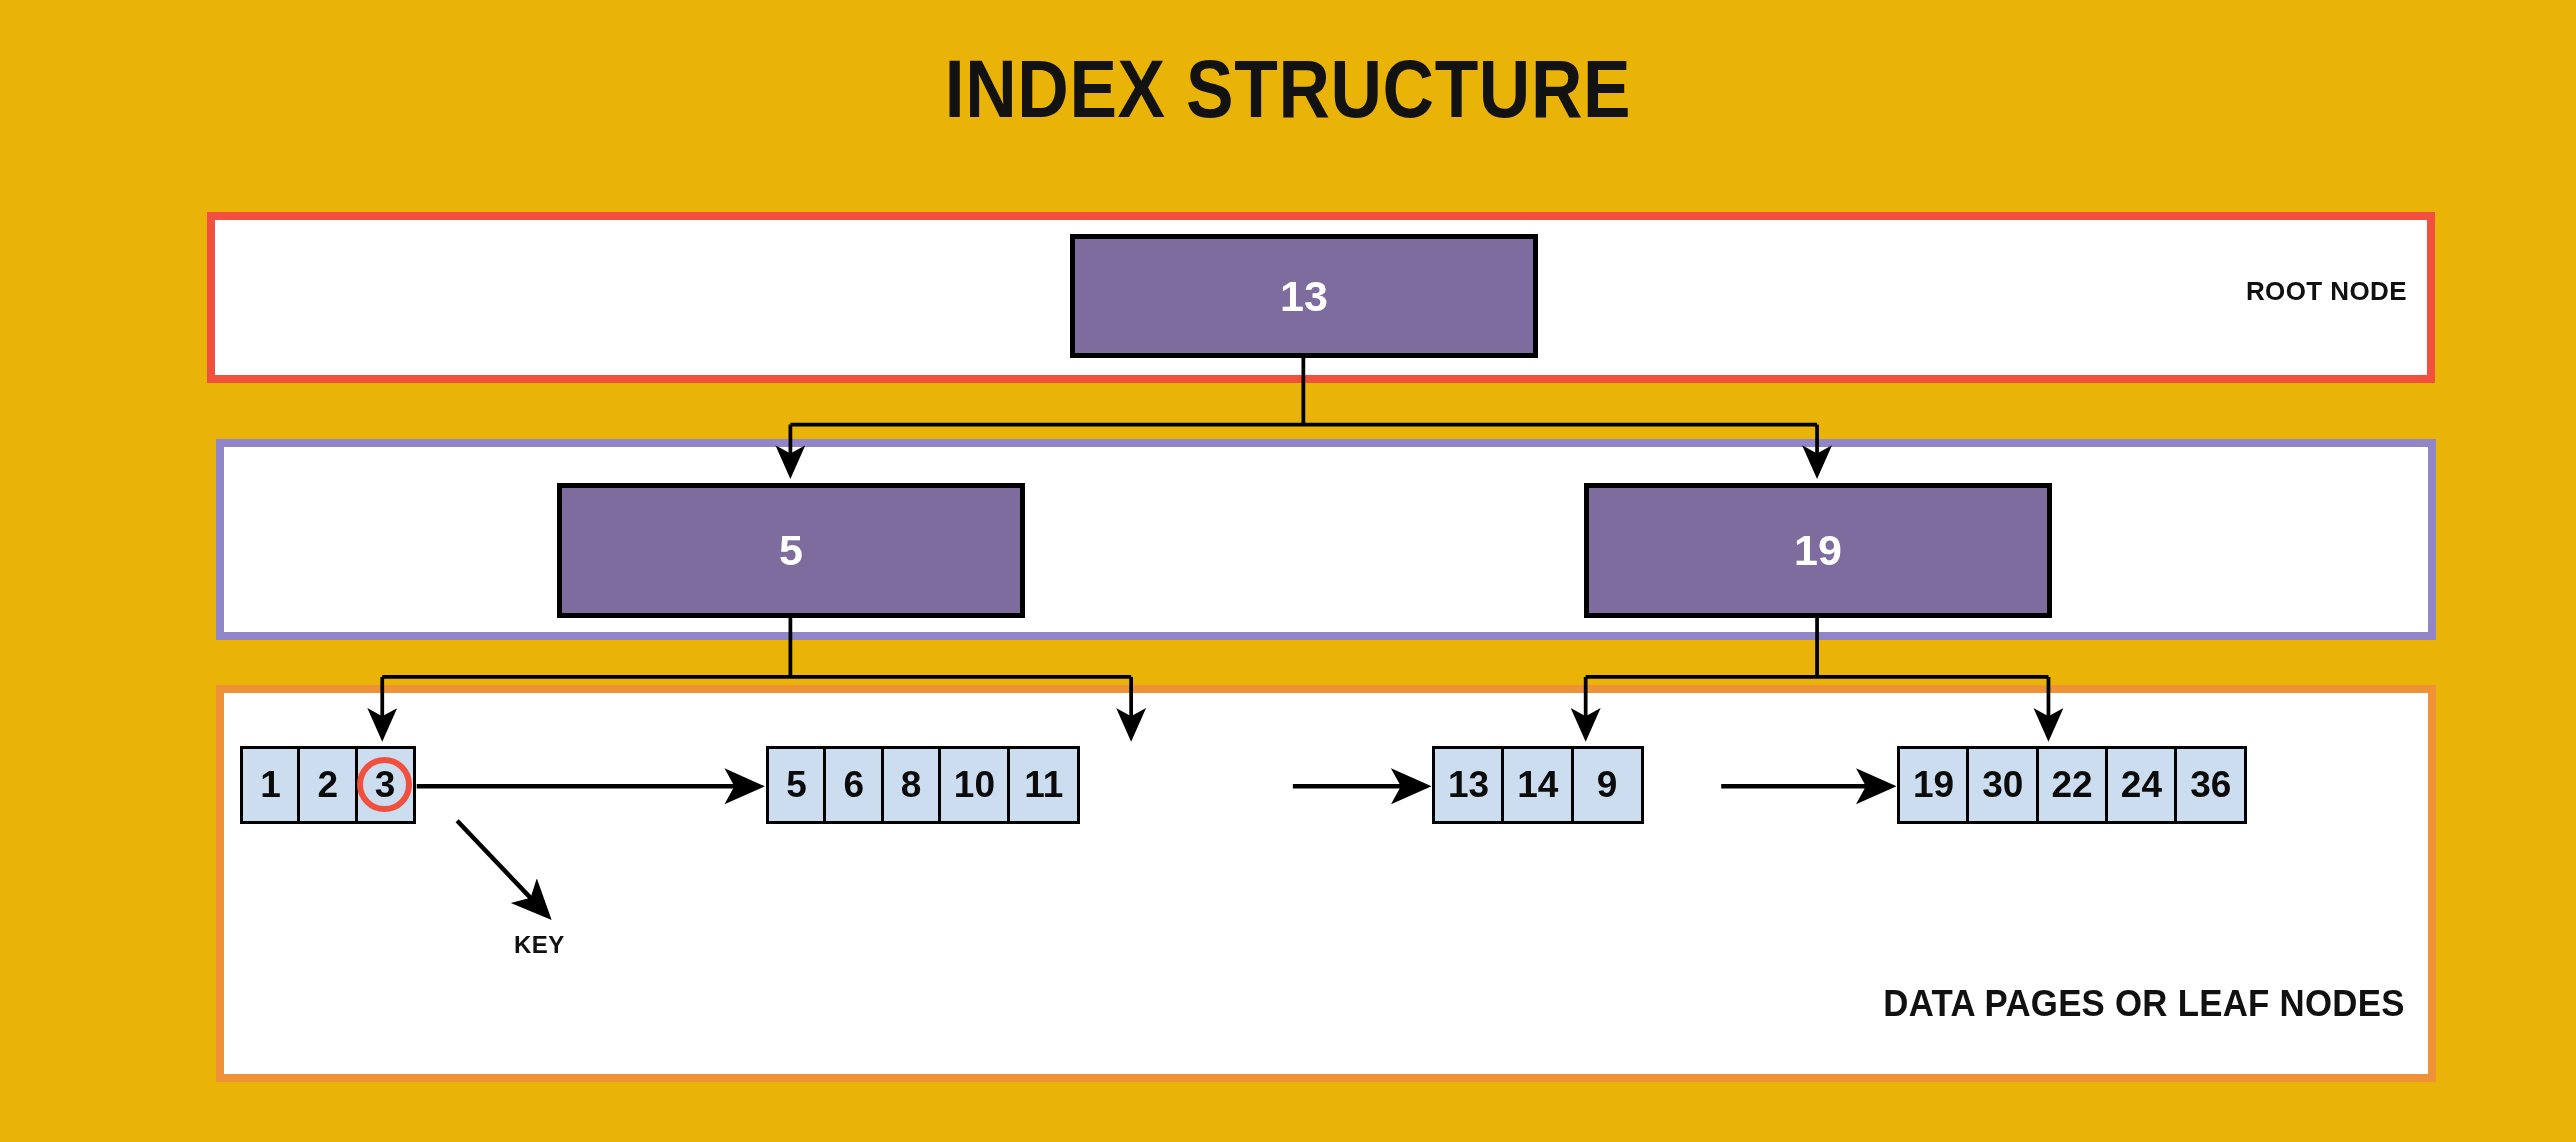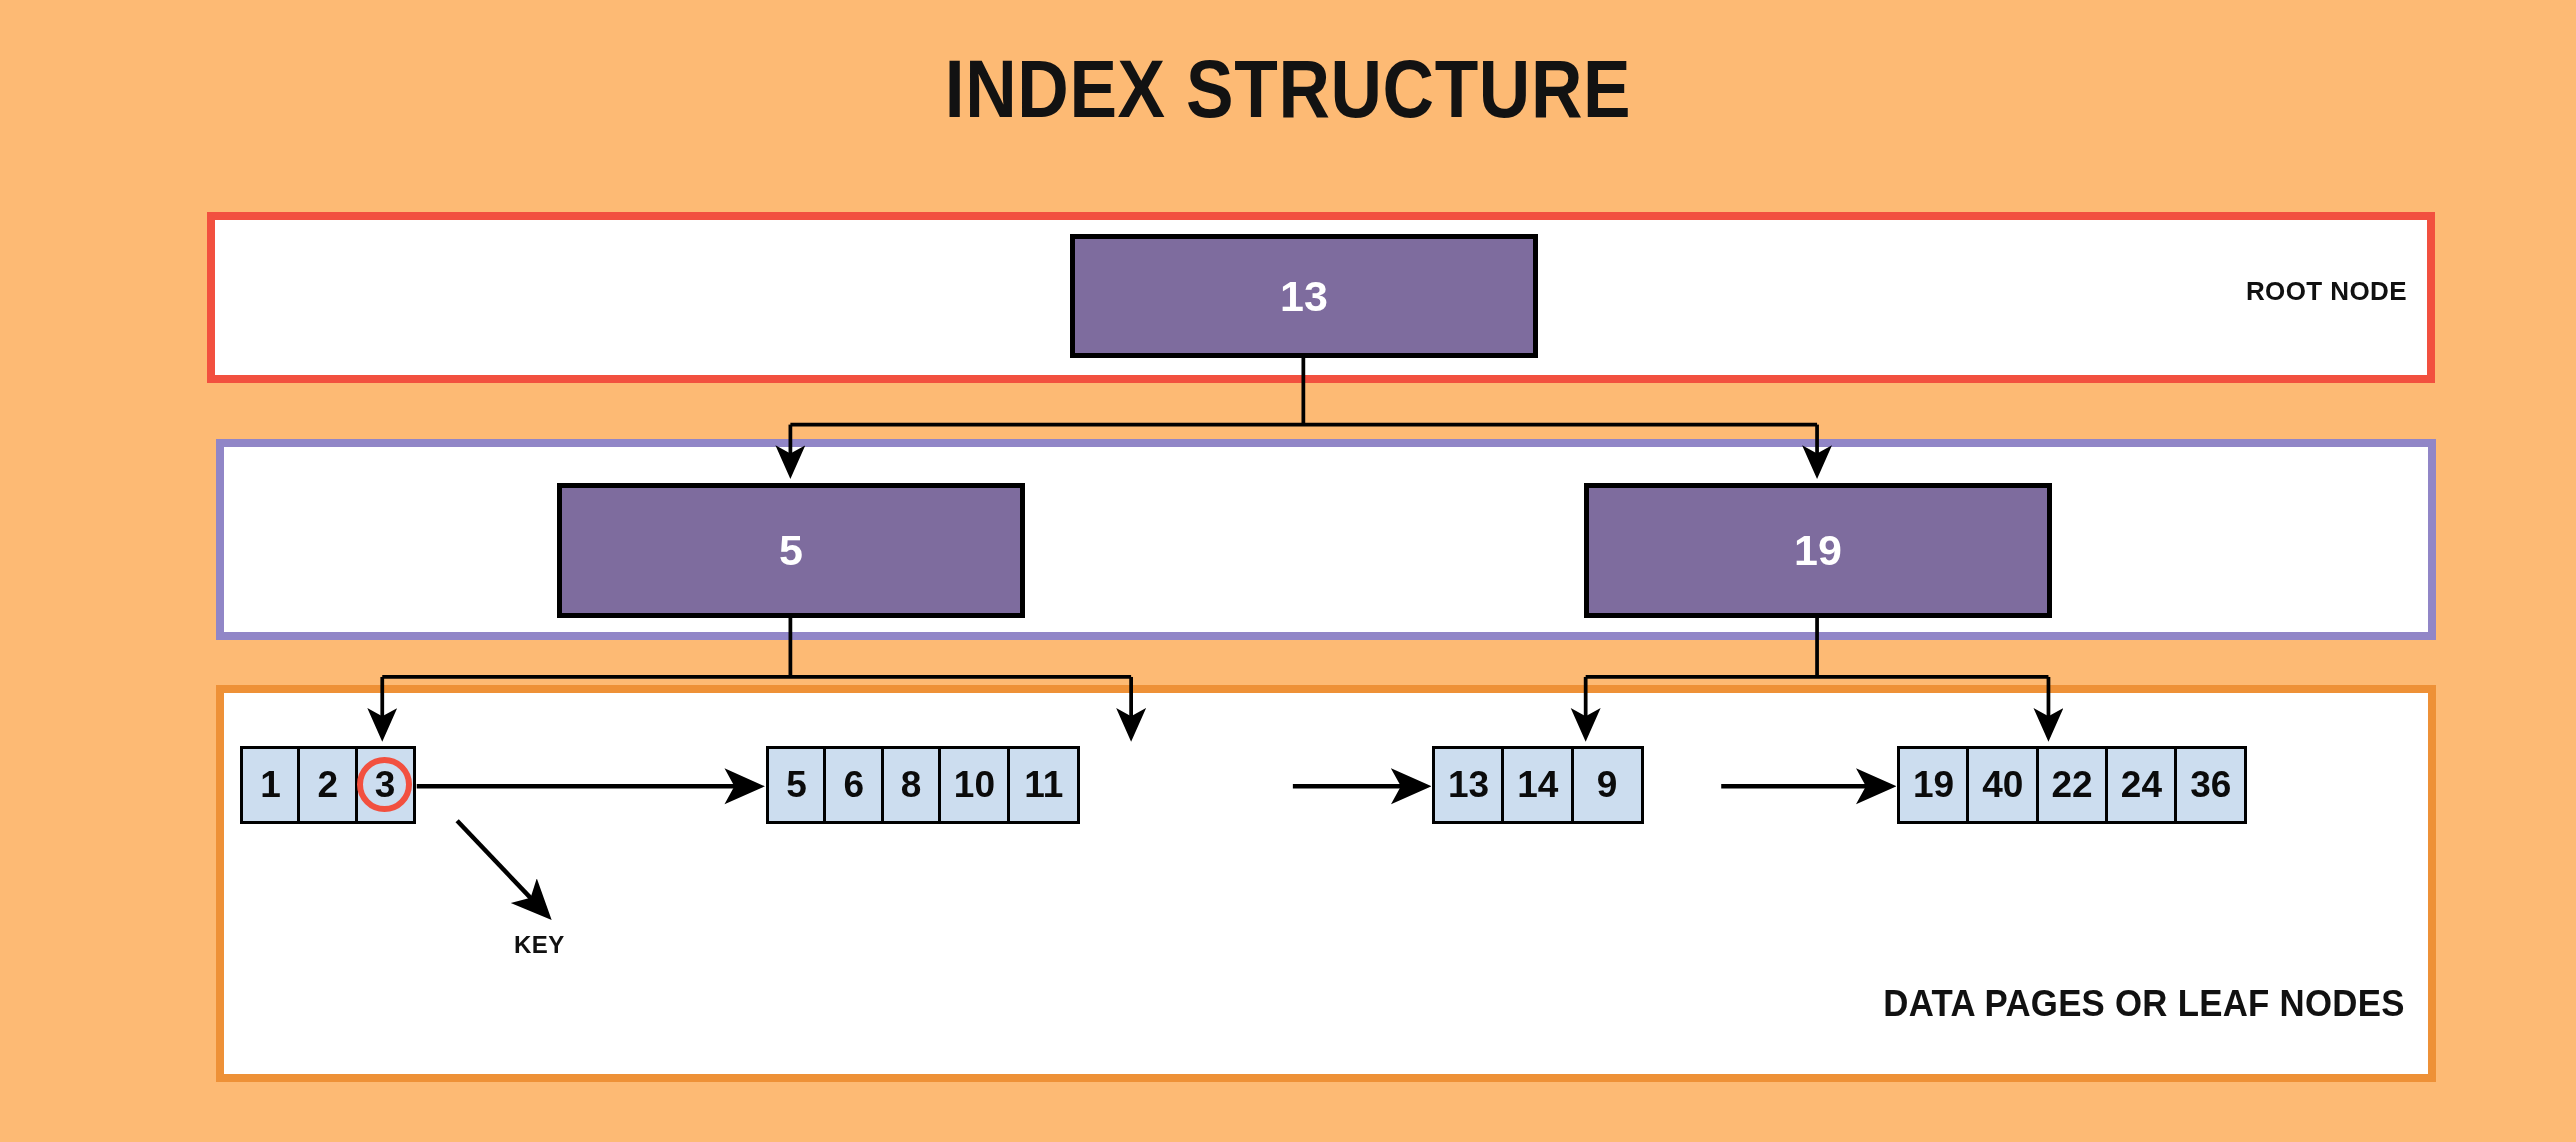--- a/index.html
+++ b/index.html
@@ -9,21 +9,21 @@
     height: 1142px;
     background: #ffffff;
     font-family: "Liberation Sans", sans-serif;
     overflow: hidden;
   }
 
   #canvas {
     position: relative;
     width: 2576px;
     height: 1142px;
-    background: #fdba74;
+    background: #eab308;
   }
 
   
   #diagram-title {
     position: absolute;
     top: 43px;
     left: 0;
     width: 2576px;
     text-align: center;
     font-size: 81px;
@@ -250,21 +250,21 @@
       <div class="leaf-cell wide">10</div>
       <div class="leaf-cell wide">11</div>
     </div>
   <div class="leaf-group" id="leaf-group-3">
       <div class="leaf-cell wide">13</div>
       <div class="leaf-cell wide">14</div>
       <div class="leaf-cell wide">9</div>
     </div>
   <div class="leaf-group" id="leaf-group-4">
       <div class="leaf-cell wide">19</div>
-      <div class="leaf-cell wide">40</div>
+      <div class="leaf-cell wide">30</div>
       <div class="leaf-cell wide">22</div>
       <div class="leaf-cell wide">24</div>
       <div class="leaf-cell wide">36</div>
     </div>
 
   <div id="key-label">KEY</div>
 
 </div>
 
 

